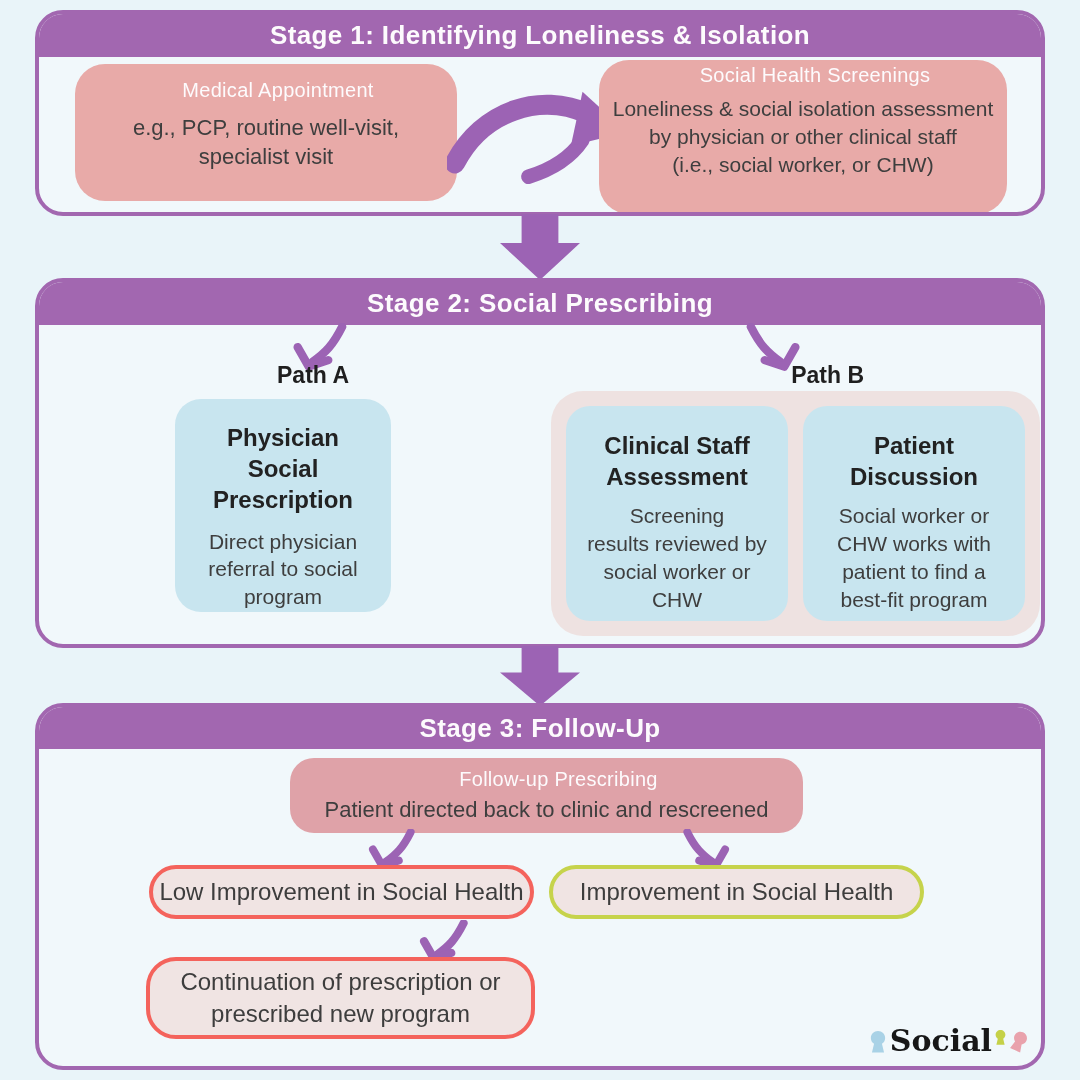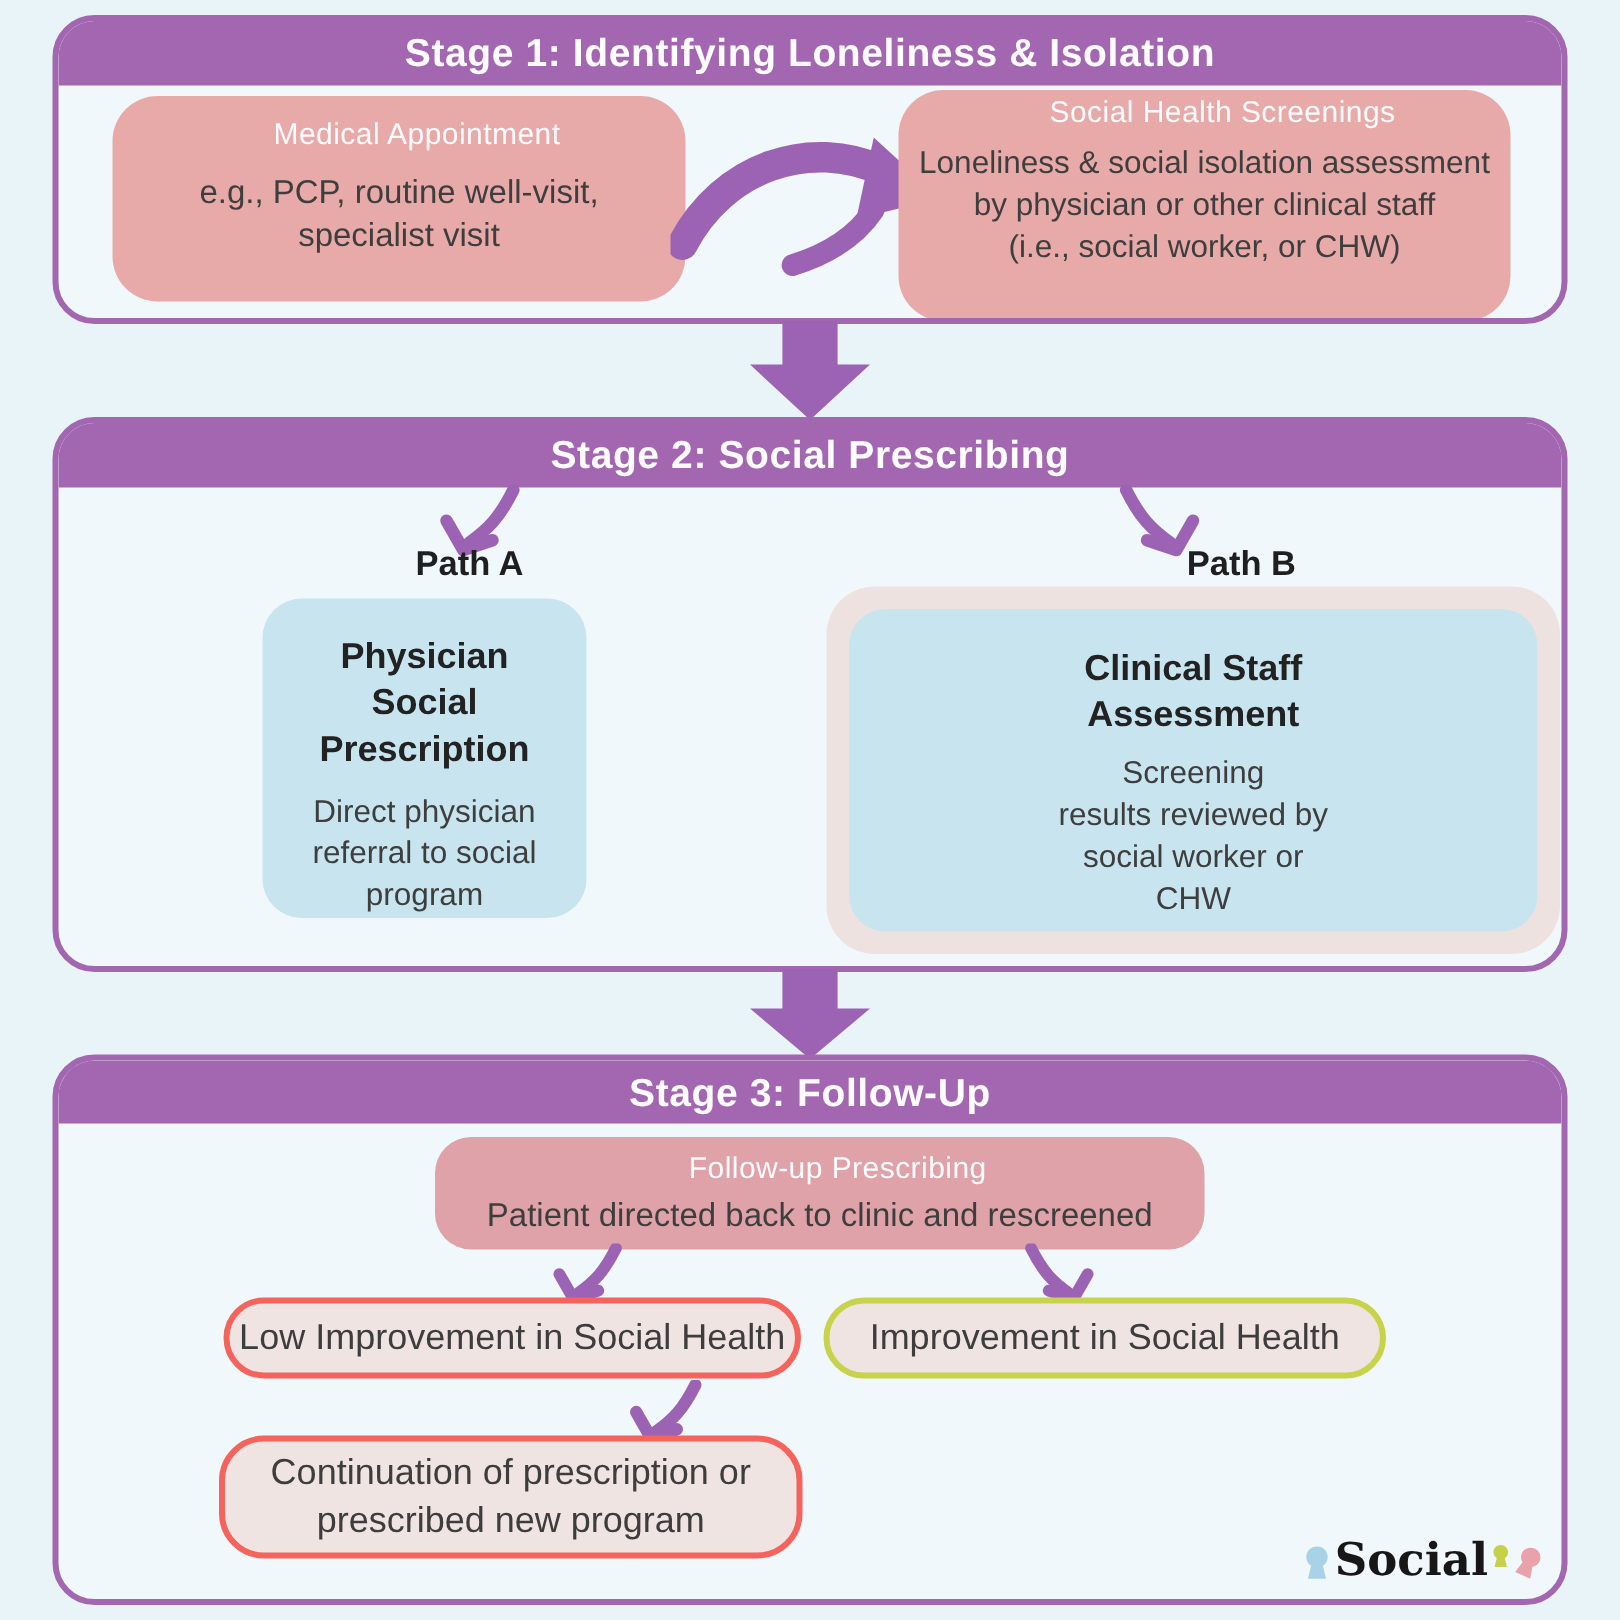--- a/index.html
+++ b/index.html
@@ -94,20 +94,28 @@
     <div class="rbox" style="left:512px;top:109px;width:489px;height:245px;background:var(--pathbBg);
                 border-radius:32px;display:flex;gap:15px;padding:15px;">
       <div class="bluebox" style="flex:1;border-radius:24px;padding-top:24px;box-sizing:border-box;">
         <div class="box-title-dark preline" style="margin-bottom:10px;">Clinical Staff
 Assessment</div>
         <div class="box-body preline">Screening
 results reviewed by
 social worker or
 CHW</div>
       </div>
+      <div class="bluebox" style="flex:1;border-radius:24px;padding-top:24px;box-sizing:border-box;">
+        <div class="box-title-dark preline" style="margin-bottom:10px;">Patient
+Discussion</div>
+        <div class="box-body preline">Social worker or
+CHW works with
+patient to find a
+best-fit program</div>
+      </div>
     </div>
   </section>
 
   <div class="block-arrow" style="left:500px;top:646px;width:80px;height:60px;"></div>
 
   <section class="stage" id="stage3">
     <div class="stage-header" style="height:42px;">
       <span>Stage 3: Follow-Up</span>
     </div>
 

